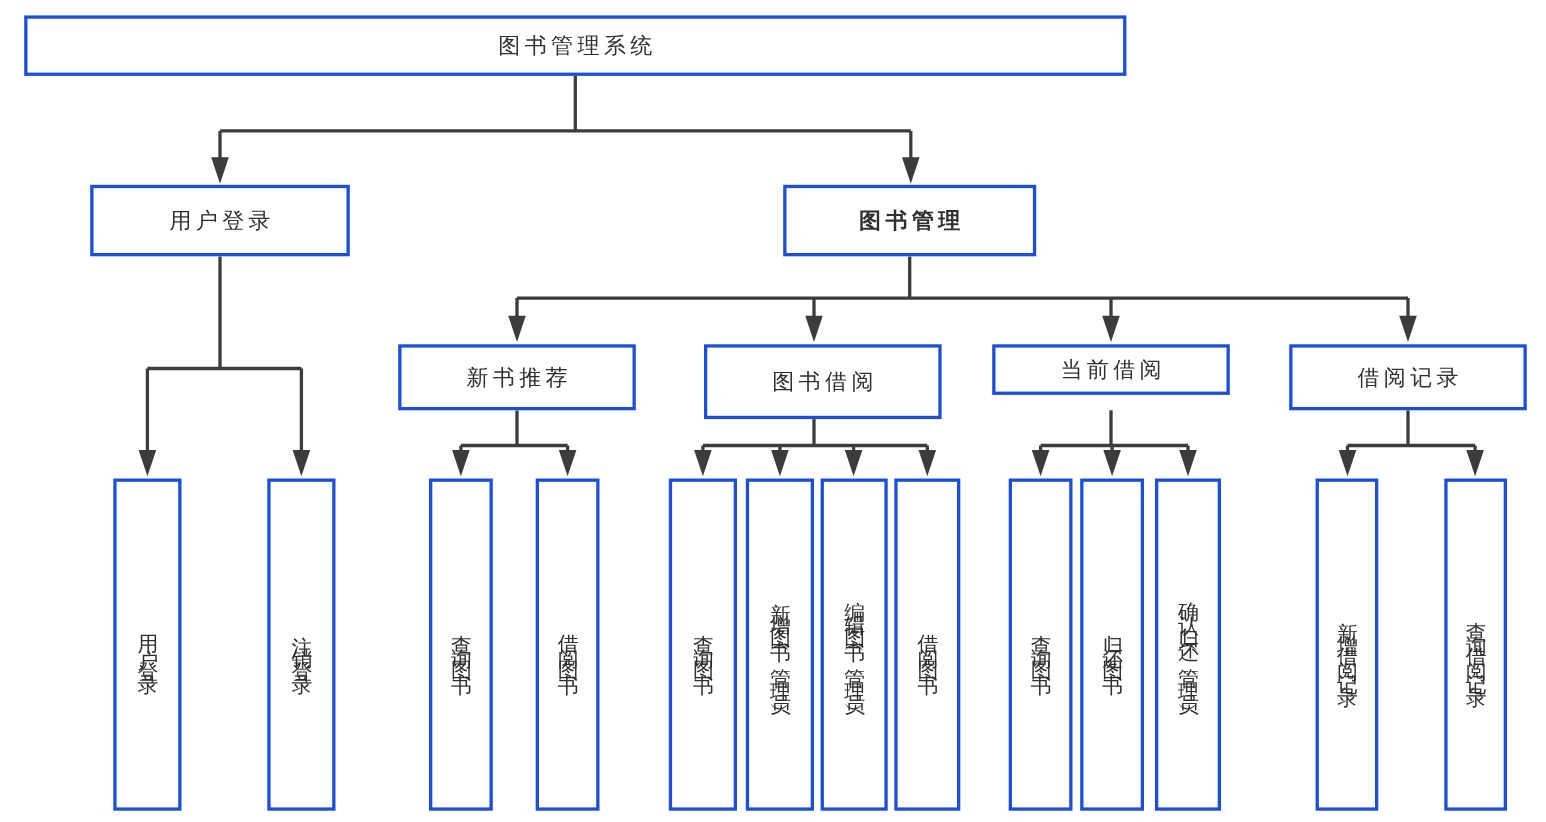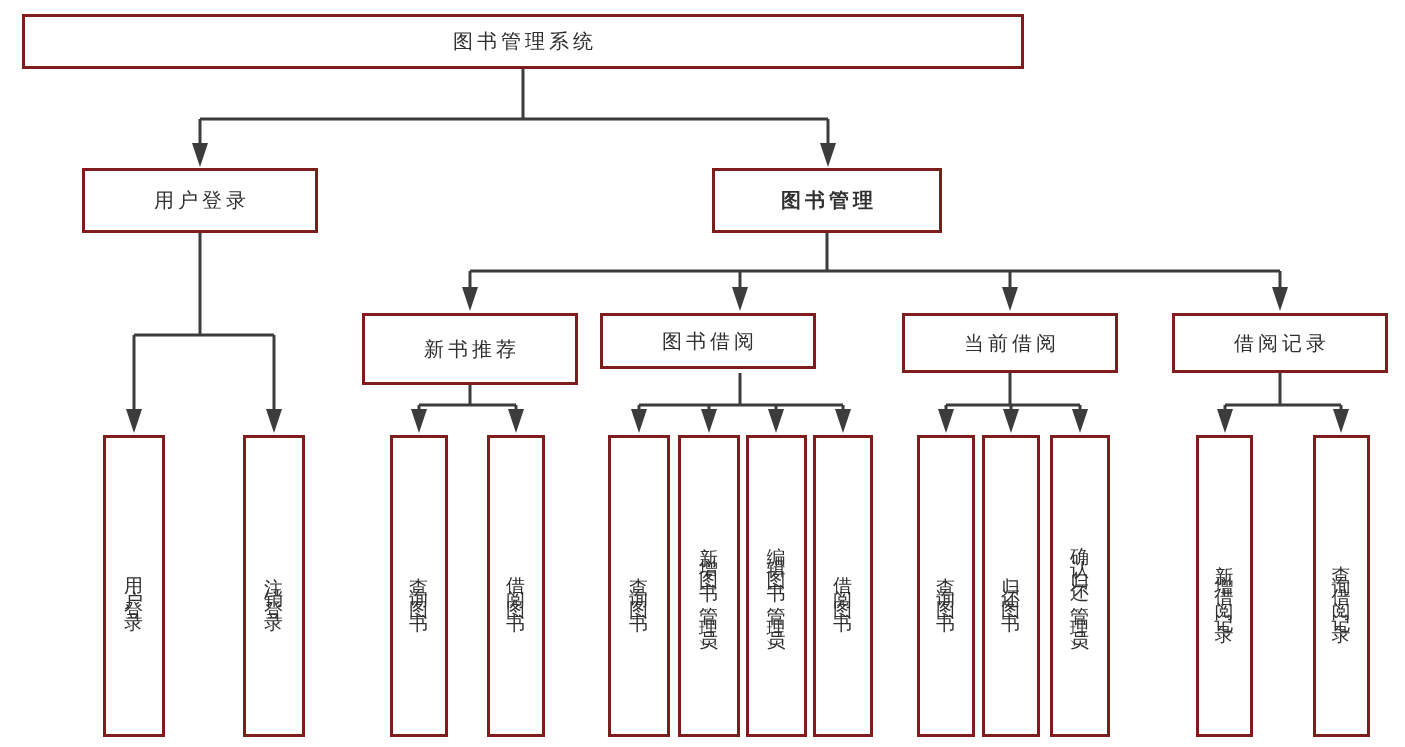--- a/index.html
+++ b/index.html
@@ -7,21 +7,21 @@
   .stage {
     position:relative; width:1405px; height:747px; background:#ffffff;
     font-family:"Liberation Sans", sans-serif; overflow:hidden;
     color:#2f2f2f;
   }
   .connectors { position:absolute; left:0; top:0; z-index:1; }
   .connectors path { stroke:#3c3c3c; stroke-width:3; fill:none; }
   .connectors polygon { fill:#3c3c3c; stroke:none; }
   .node {
     position:absolute; z-index:2; background:#ffffff;
-    border:3px solid #7f1d1d;
+    border:3px solid #1d4ed8;
     display:flex; align-items:center; justify-content:center;
     text-align:center;
   }
   .hlabel { font-size:20px; letter-spacing:4px; text-indent:4px; white-space:nowrap; }
   .leaf .vtext {
     writing-mode:vertical-rl; text-orientation:mixed;
     font-size:19px; letter-spacing:12px; line-height:1;
   }
   .watermark {
     position:absolute; z-index:3; right:6px; bottom:4px;
@@ -73,27 +73,27 @@
     <span class="hlabel">图书管理系统</span>
   </div>
 
   <div class="node" style="left:82px; top:168px; width:236px; height:65px;">
     <span class="hlabel">用户登录</span>
   </div>
   <div class="node" style="left:712px; top:168px; width:230px; height:65px;font-weight:bold;">
     <span class="hlabel">图书管理</span>
   </div>
 
-  <div class="node" style="left:362px; top:313px; width:216px; height:72px;">
+  <div class="node" style="left:362px; top:313px; width:216px; height:60px;">
     <span class="hlabel">新书推荐</span>
   </div>
-  <div class="node" style="left:600px; top:313px; width:216px; height:56px;">
+  <div class="node" style="left:640px; top:313px; width:216px; height:68px;">
     <span class="hlabel">图书借阅</span>
   </div>
-  <div class="node" style="left:902px; top:313px; width:216px; height:60px;align-items:center;">
+  <div class="node" style="left:902px; top:313px; width:216px; height:46px;align-items:center;">
     <span class="hlabel">当前借阅</span>
   </div>
   <div class="node" style="left:1172px; top:313px; width:216px; height:60px;">
     <span class="hlabel">借阅记录</span>
   </div>
 
   <div class="node leaf" style="left:103px; top:435px; width:62px; height:302px;">
     <span class="vtext">用户登录</span>
   </div>
   <div class="node leaf" style="left:243px; top:435px; width:62px; height:302px;">

